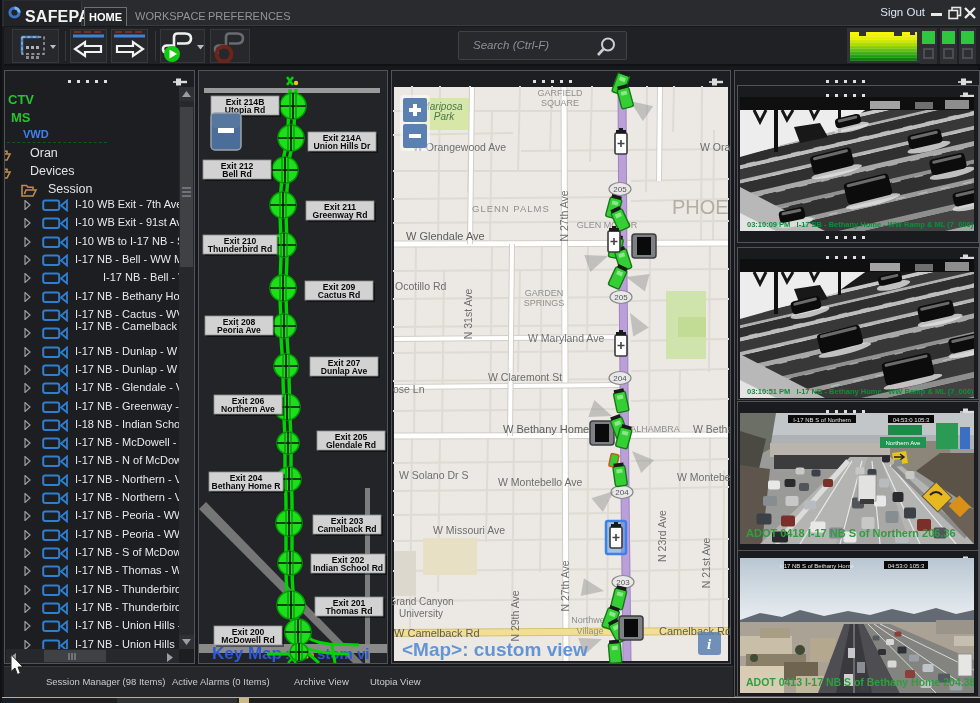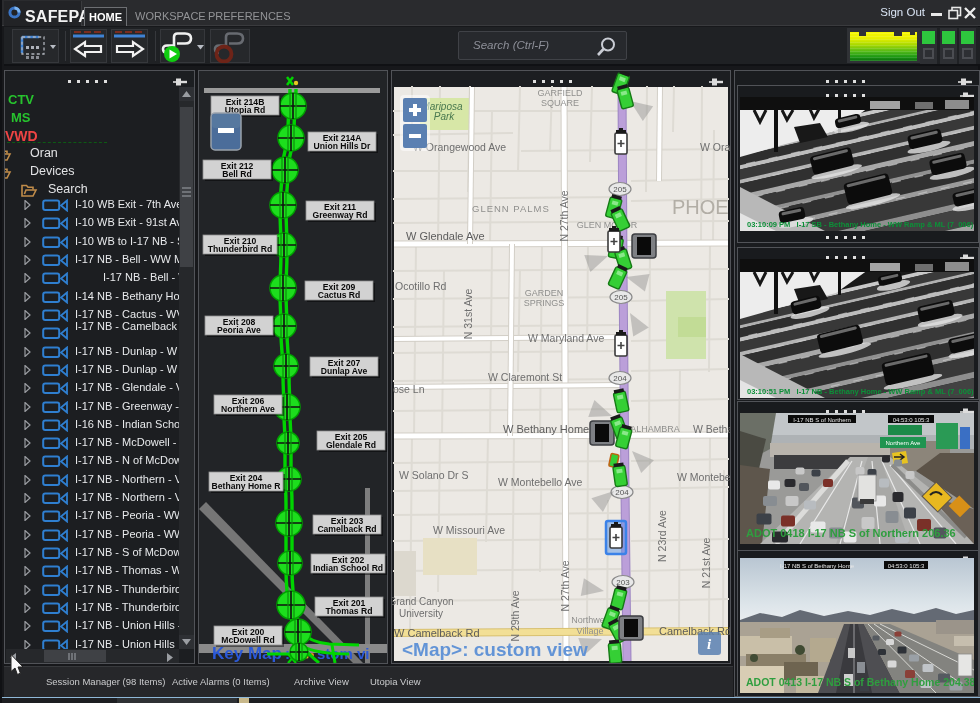--- a/index.html
+++ b/index.html
@@ -127,37 +127,37 @@
         <div class="dots" style="left:63px;"><i></i><i></i><i></i><i></i><i style="margin-right:0"></i></div>
       <svg class="pin" viewBox="0 0 14 8">
           <rect x="3" y="0.5" width="5" height="7" fill="#dcdcdc"></rect>
           <rect x="8" y="2.8" width="6" height="2.4" fill="#dcdcdc"></rect>
           <rect x="0" y="3.2" width="3" height="1.6" fill="#dcdcdc"></rect>
         </svg>
     </div>
     <div id="tree">
         <div class="abs" style="left:3px;top:21px;font-size:13px;font-weight:bold;color:#27c32e;">CTV</div>
         <div class="abs" style="left:6px;top:39px;font-size:13px;font-weight:bold;color:#27c32e;">MS</div>
-        <div class="abs" style="left:0;top:57px;font-size:14px;font-weight:bold;color:#ef4444;">VWD</div>
+        <div class="abs" style="left:18px;top:57px;font-size:11px;font-weight:bold;color:#3b82f6;">VWD</div>
         <div class="abs" style="left:2px;top:71px;width:100px;border-top:1.5px dashed #0d5a14;"></div>
         <div class="abs" style="left:-10px;top:76px;"><svg width="17" height="13" viewBox="0 0 17 13">
             <path d="M1,3 V12 H12 L15,6 H5 L3.4,10" fill="none" stroke="#c08c4a" stroke-width="1.6"></path>
             <path d="M1,3 V1.5 H5.5 L7,3.2 H12 V5.5" fill="none" stroke="#c08c4a" stroke-width="1.6"></path>
           </svg></div>
         <div class="abs" style="left:25px;top:75px;font-size:12.5px;color:#e2e3e5;">Oran</div>
         <div class="abs" style="left:-10px;top:94px;"><svg width="17" height="13" viewBox="0 0 17 13">
             <path d="M1,3 V12 H12 L15,6 H5 L3.4,10" fill="none" stroke="#c08c4a" stroke-width="1.6"></path>
             <path d="M1,3 V1.5 H5.5 L7,3.2 H12 V5.5" fill="none" stroke="#c08c4a" stroke-width="1.6"></path>
           </svg></div>
         <div class="abs" style="left:25px;top:93px;font-size:12.5px;color:#e2e3e5;">Devices</div>
         <div class="abs" style="left:16px;top:112px;"><svg width="17" height="13" viewBox="0 0 17 13">
             <path d="M1,3 V12 H12 L15,6 H5 L3.4,10" fill="none" stroke="#c08c4a" stroke-width="1.6"></path>
             <path d="M1,3 V1.5 H5.5 L7,3.2 H12 V5.5" fill="none" stroke="#c08c4a" stroke-width="1.6"></path>
           </svg></div>
-        <div class="abs" style="left:43px;top:111px;font-size:12.5px;color:#e2e3e5;">Search</div>
+        <div class="abs" style="left:43px;top:111px;font-size:12.5px;color:#e2e3e5;">Session</div>
         <svg class="abs" style="left:19px;top:129px" width="7" height="10">
           <path d="M1,0.5 L6,5 L1,9.5 Z" fill="none" stroke="#9a9da2" stroke-width="1.2"></path>
         </svg>
         <div class="abs" style="left:37px;top:127px;"><svg width="27" height="13" viewBox="0 0 27 13">
             <rect x="1.2" y="1.5" width="16" height="9.5" rx="2" fill="none" stroke="#2f7fd0" stroke-width="2"></rect>
             <path d="M25,1.5 V11.5 L19,6.5 Z" fill="none" stroke="#2f7fd0" stroke-width="1.8"></path>
           </svg></div>
         <div class="abs" style="left:70px;top:127px;font-size:11px;color:#e8eaec;white-space:nowrap;">I-10 WB Exit - 7th Ave</div>
         <svg class="abs" style="left:19px;top:147.32px" width="7" height="10">
           <path d="M1,0.5 L6,5 L1,9.5 Z" fill="none" stroke="#9a9da2" stroke-width="1.2"></path>
@@ -191,21 +191,21 @@
             <path d="M25,1.5 V11.5 L19,6.5 Z" fill="none" stroke="#2f7fd0" stroke-width="1.8"></path>
           </svg></div>
         <div class="abs" style="left:70px;top:200.28px;font-size:11px;color:#e8eaec;white-space:nowrap;margin-left:28px;">I-17 NB - Bell - WW R</div>
         <svg class="abs" style="left:19px;top:220.6px" width="7" height="10">
           <path d="M1,0.5 L6,5 L1,9.5 Z" fill="none" stroke="#9a9da2" stroke-width="1.2"></path>
         </svg>
         <div class="abs" style="left:37px;top:218.6px;"><svg width="27" height="13" viewBox="0 0 27 13">
             <rect x="1.2" y="1.5" width="16" height="9.5" rx="2" fill="none" stroke="#2f7fd0" stroke-width="2"></rect>
             <path d="M25,1.5 V11.5 L19,6.5 Z" fill="none" stroke="#2f7fd0" stroke-width="1.8"></path>
           </svg></div>
-        <div class="abs" style="left:70px;top:218.6px;font-size:11px;color:#e8eaec;white-space:nowrap;">I-14 NB - Bethany Ho</div>
+        <div class="abs" style="left:70px;top:218.6px;font-size:11px;color:#e8eaec;white-space:nowrap;">I-17 NB - Bethany Ho</div>
         <svg class="abs" style="left:19px;top:238.92000000000002px" width="7" height="10">
           <path d="M1,0.5 L6,5 L1,9.5 Z" fill="none" stroke="#9a9da2" stroke-width="1.2"></path>
         </svg>
         <div class="abs" style="left:37px;top:236.92000000000002px;"><svg width="27" height="13" viewBox="0 0 27 13">
             <rect x="1.2" y="1.5" width="16" height="9.5" rx="2" fill="none" stroke="#2f7fd0" stroke-width="2"></rect>
             <path d="M25,1.5 V11.5 L19,6.5 Z" fill="none" stroke="#2f7fd0" stroke-width="1.8"></path>
           </svg></div>
         <div class="abs" style="left:70px;top:236.92000000000002px;font-size:11px;color:#e8eaec;white-space:nowrap;">I-17 NB - Cactus - WV</div>
         <svg class="abs" style="left:19px;top:257.24px" width="7" height="10">
           <path d="M1,0.5 L6,5 L1,9.5 Z" fill="none" stroke="#9a9da2" stroke-width="1.2"></path>
@@ -247,21 +247,21 @@
             <path d="M25,1.5 V11.5 L19,6.5 Z" fill="none" stroke="#2f7fd0" stroke-width="1.8"></path>
           </svg></div>
         <div class="abs" style="left:70px;top:328.52px;font-size:11px;color:#e8eaec;white-space:nowrap;">I-17 NB - Greenway -</div>
         <svg class="abs" style="left:19px;top:348.84000000000003px" width="7" height="10">
           <path d="M1,0.5 L6,5 L1,9.5 Z" fill="none" stroke="#9a9da2" stroke-width="1.2"></path>
         </svg>
         <div class="abs" style="left:37px;top:346.84000000000003px;"><svg width="27" height="13" viewBox="0 0 27 13">
             <rect x="1.2" y="1.5" width="16" height="9.5" rx="2" fill="none" stroke="#2f7fd0" stroke-width="2"></rect>
             <path d="M25,1.5 V11.5 L19,6.5 Z" fill="none" stroke="#2f7fd0" stroke-width="1.8"></path>
           </svg></div>
-        <div class="abs" style="left:70px;top:346.84000000000003px;font-size:11px;color:#e8eaec;white-space:nowrap;">I-16 NB - Indian Scho</div>
+        <div class="abs" style="left:70px;top:346.84000000000003px;font-size:11px;color:#e8eaec;white-space:nowrap;">I-18 NB - Indian Scho</div>
         <svg class="abs" style="left:19px;top:367.15999999999997px" width="7" height="10">
           <path d="M1,0.5 L6,5 L1,9.5 Z" fill="none" stroke="#9a9da2" stroke-width="1.2"></path>
         </svg>
         <div class="abs" style="left:37px;top:365.15999999999997px;"><svg width="27" height="13" viewBox="0 0 27 13">
             <rect x="1.2" y="1.5" width="16" height="9.5" rx="2" fill="none" stroke="#2f7fd0" stroke-width="2"></rect>
             <path d="M25,1.5 V11.5 L19,6.5 Z" fill="none" stroke="#2f7fd0" stroke-width="1.8"></path>
           </svg></div>
         <div class="abs" style="left:70px;top:365.15999999999997px;font-size:11px;color:#e8eaec;white-space:nowrap;">I-17 NB - McDowell -</div>
         <svg class="abs" style="left:19px;top:385.48px" width="7" height="10">
           <path d="M1,0.5 L6,5 L1,9.5 Z" fill="none" stroke="#9a9da2" stroke-width="1.2"></path>

